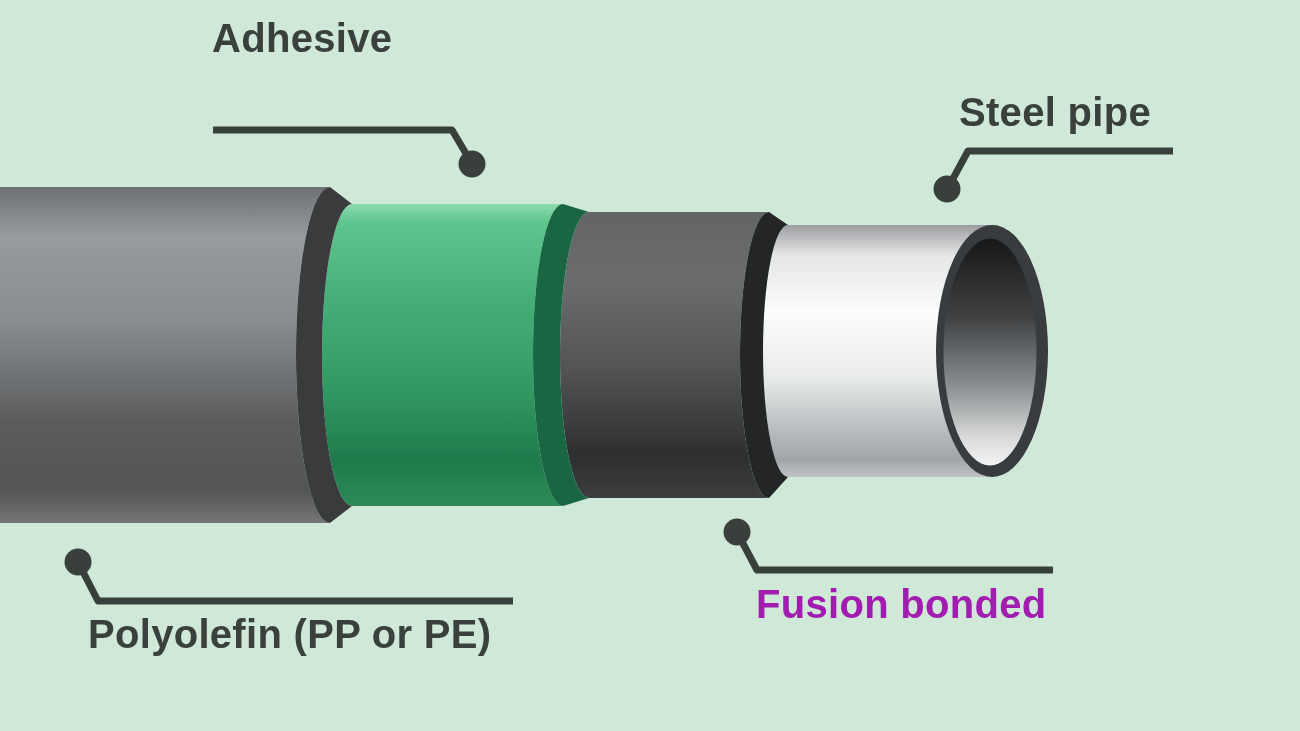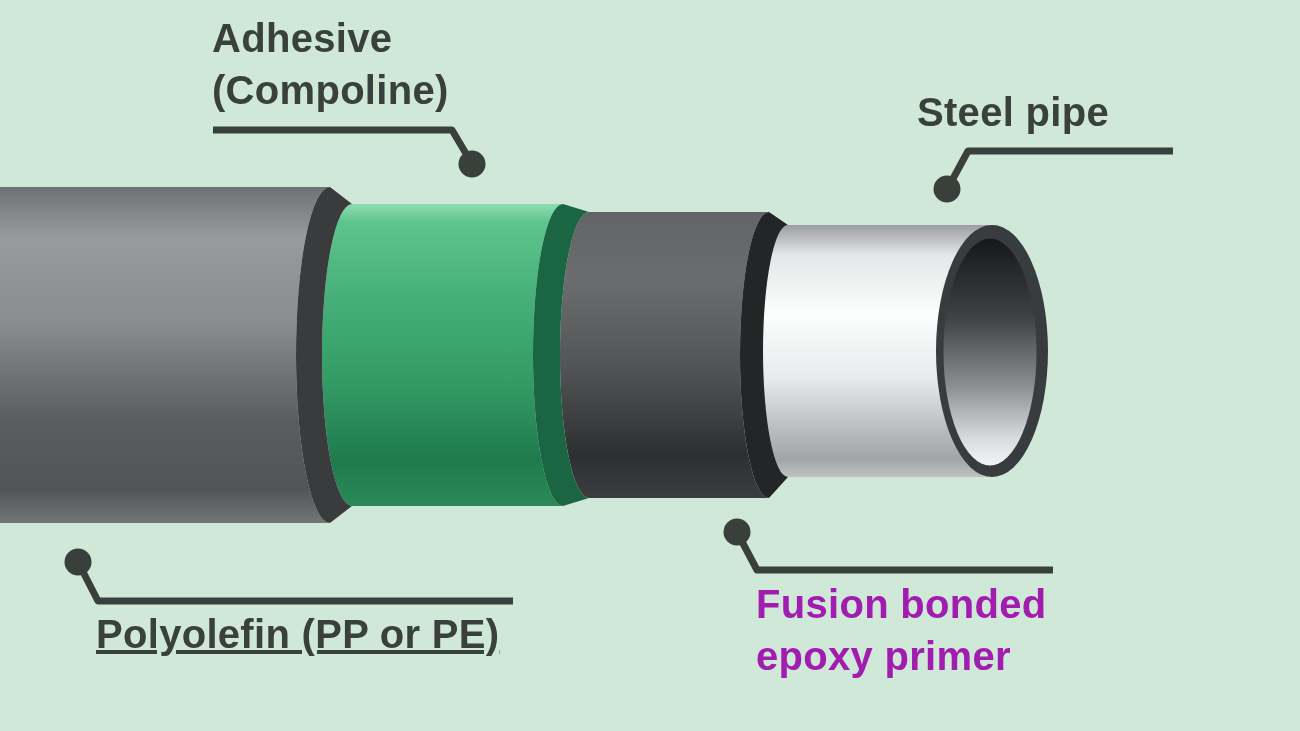--- a/index.html
+++ b/index.html
@@ -24,22 +24,22 @@
     position: absolute;
     font-weight: bold;
     font-size: 40px;
     line-height: 52px;
     color: #3a413d;
     white-space: nowrap;
     letter-spacing: 0.3px;
   }
   .label div { white-space: nowrap; }
   #label-adhesive   { left: 212px; top: 12px;  }
-  #label-steel      { left: 917px; top: 86px; text-align: center;  }
-  #label-polyolefin { left: 96px;  top: 608px; text-decoration: underline; }
+  #label-steel      { left: 959px; top: 86px; text-align: center;  }
+  #label-polyolefin { left: 88px;  top: 608px; }
   #label-fusion     { left: 756px; top: 578px; }
 </style>
 </head>
 <body>
 
 <div class="stage" style="background: rgb(207, 232, 216);">
 
   <svg class="pipe-svg" width="1300" height="731" viewBox="0 0 1300 731">
     <defs>
       <linearGradient id="grayGrad" x1="0" y1="187" x2="0" y2="523" gradientUnits="userSpaceOnUse">
@@ -107,29 +107,27 @@
     <g fill="#39403c">
       <circle cx="472" cy="164" r="13.5"></circle>
       <circle cx="947" cy="189" r="13.5"></circle>
       <circle cx="78" cy="562" r="13.5"></circle>
       <circle cx="737" cy="532" r="13.5"></circle>
     </g>
   </svg>
 
   <div class="label" id="label-adhesive" style="color: rgb(58, 65, 61);">
     <div>Adhesive</div>
-    <div>(Compoline)</div>
   </div>
 
   <div class="label" id="label-steel" style="color: rgb(58, 65, 61);">
     <div>Steel pipe</div>
   </div>
 
   <div class="label" id="label-polyolefin" style="color: rgb(58, 65, 61);">
     <div>Polyolefin (PP or PE)</div>
   </div>
 
   <div class="label" id="label-fusion" style="color: #a21caf;">
     <div>Fusion bonded</div>
-    <div>epoxy primer</div>
   </div>
 
 </div>
 
 </body></html>

